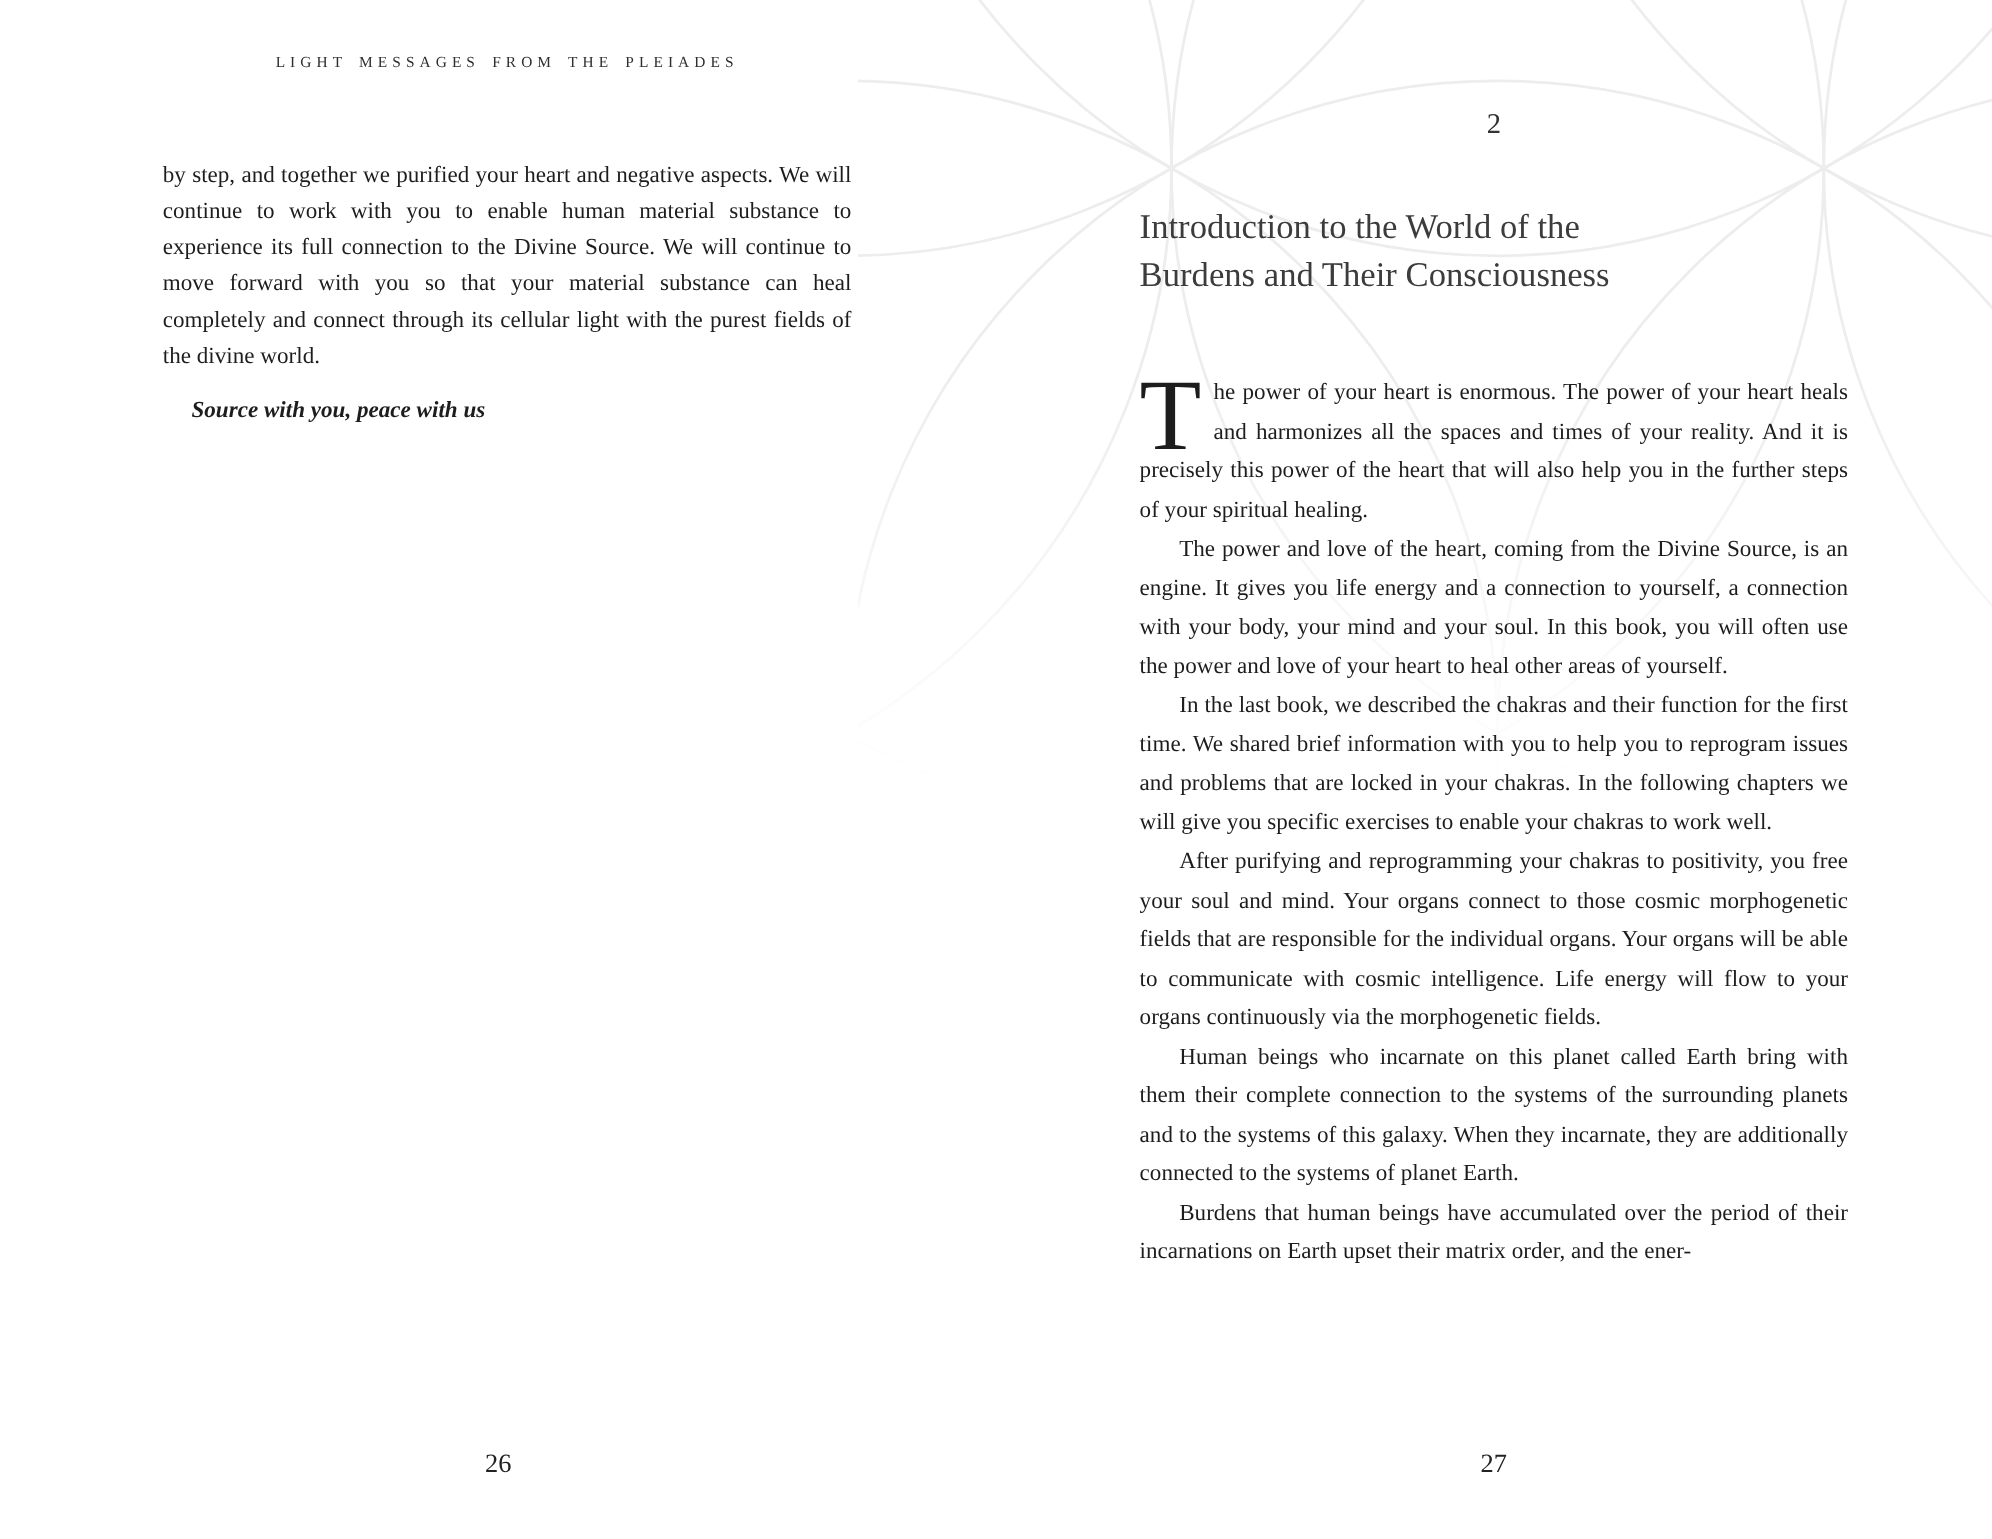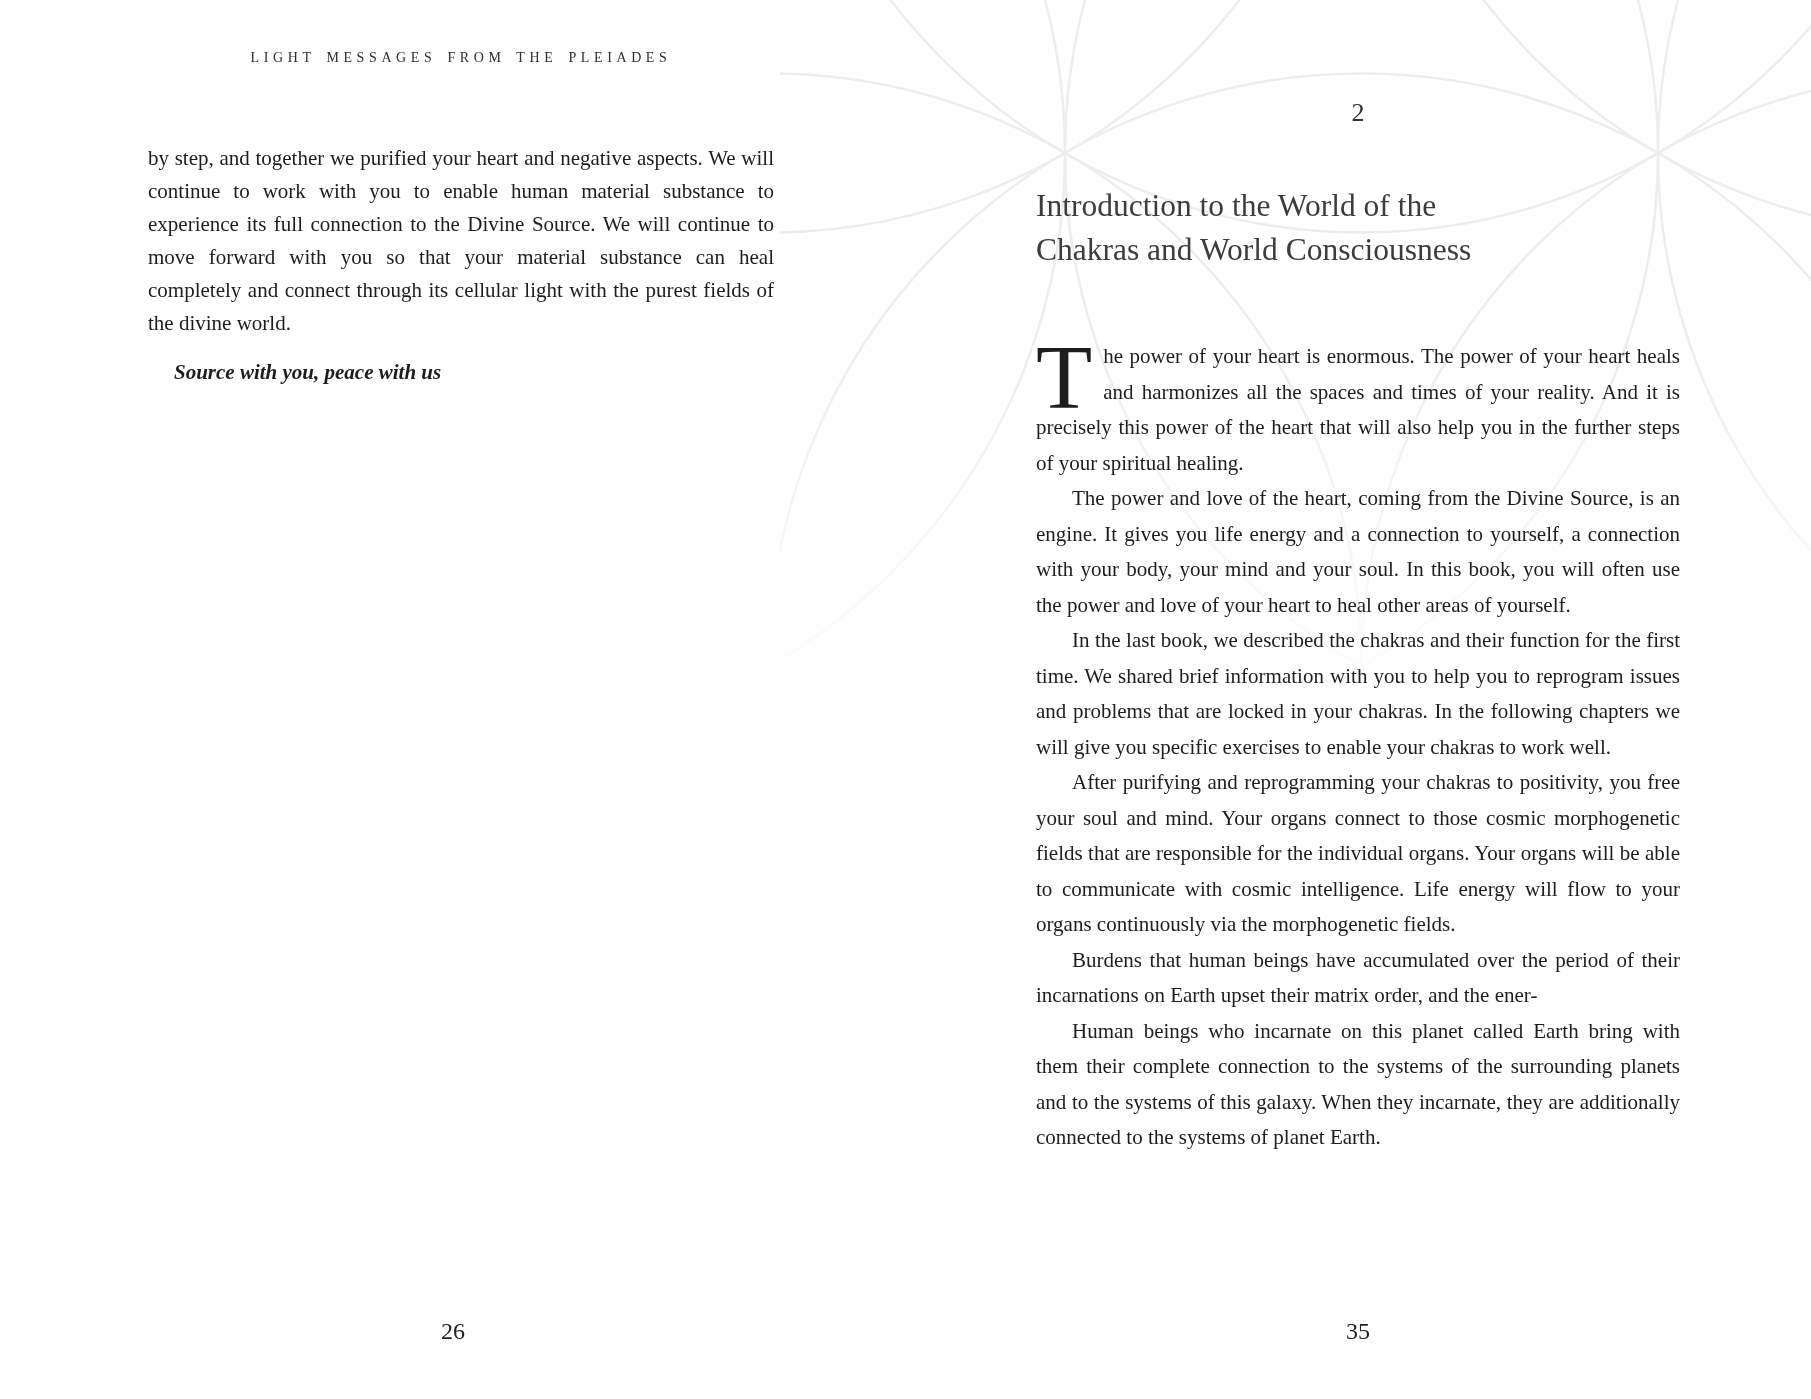--- a/index.html
+++ b/index.html
@@ -142,30 +142,30 @@
     </div>
 
     <div class="pagenum pagenum-left">26</div>
   </div>
 
   <div>
     <div class="chapter-number">2</div>
 
     <div class="chapter-title">
       <div>Introduction to the World of the</div>
-      <div>Chakras and World Consciousness</div>
+      <div>Burdens and Their Consciousness</div>
     </div>
 
     <div class="right-body">
       <p class="first">
         <span class="dropcap">T</span><span>he power of your heart is enormous. The power of your heart heals and harmonizes all the spaces and times of your reality. And it is precisely this power of the heart that will also help you in the further steps of your spiritual healing.</span>
       </p>
       <p>The power and love of the heart, coming from the Divine Source, is an engine. It gives you life energy and a connection to yourself, a connection with your body, your mind and your soul. In this book, you will often use the power and love of your heart to heal other areas of yourself.</p>
       <p>In the last book, we described the chakras and their function for the first time. We shared brief information with you to help you to reprogram issues and problems that are locked in your chakras. In the following chapters we will give you specific exercises to enable your chakras to work well.</p>
       <p>After purifying and reprogramming your chakras to positivity, you free your soul and mind. Your organs connect to those cosmic morphogenetic fields that are responsible for the individual organs. Your organs will be able to communicate with cosmic intelligence. Life energy will flow to your organs continuously via the morphogenetic fields.</p>
+      <p>Human beings who incarnate on this planet called Earth bring with them their complete connection to the systems of the surrounding planets and to the systems of this galaxy. When they incarnate, they are additionally connected to the systems of planet Earth.</p>
       <p>Burdens that human beings have accumulated over the period of their incarnations on Earth upset their matrix order, and the ener-</p>
-      <p>Human beings who incarnate on this planet called Earth bring with them their complete connection to the systems of the surrounding planets and to the systems of this galaxy. When they incarnate, they are additionally connected to the systems of planet Earth.</p>
     </div>
 
-    <div class="pagenum pagenum-right">35</div>
+    <div class="pagenum pagenum-right">27</div>
   </div>
 
 </div>
 
 </body></html>

